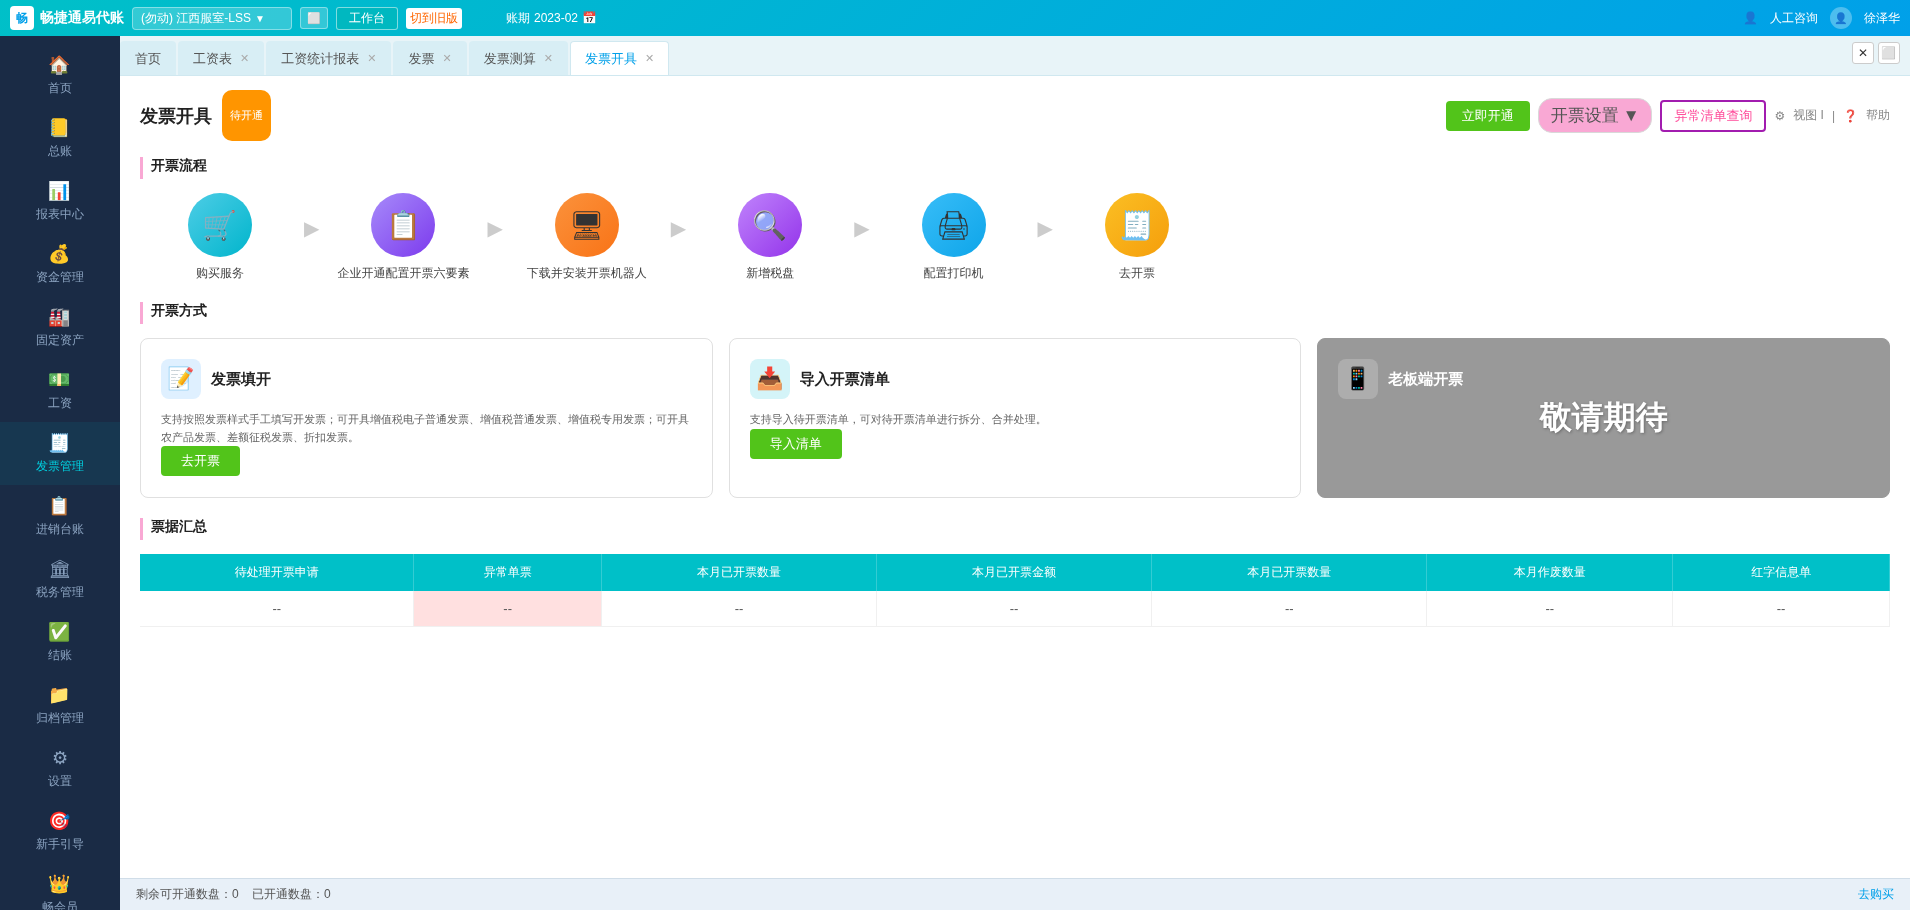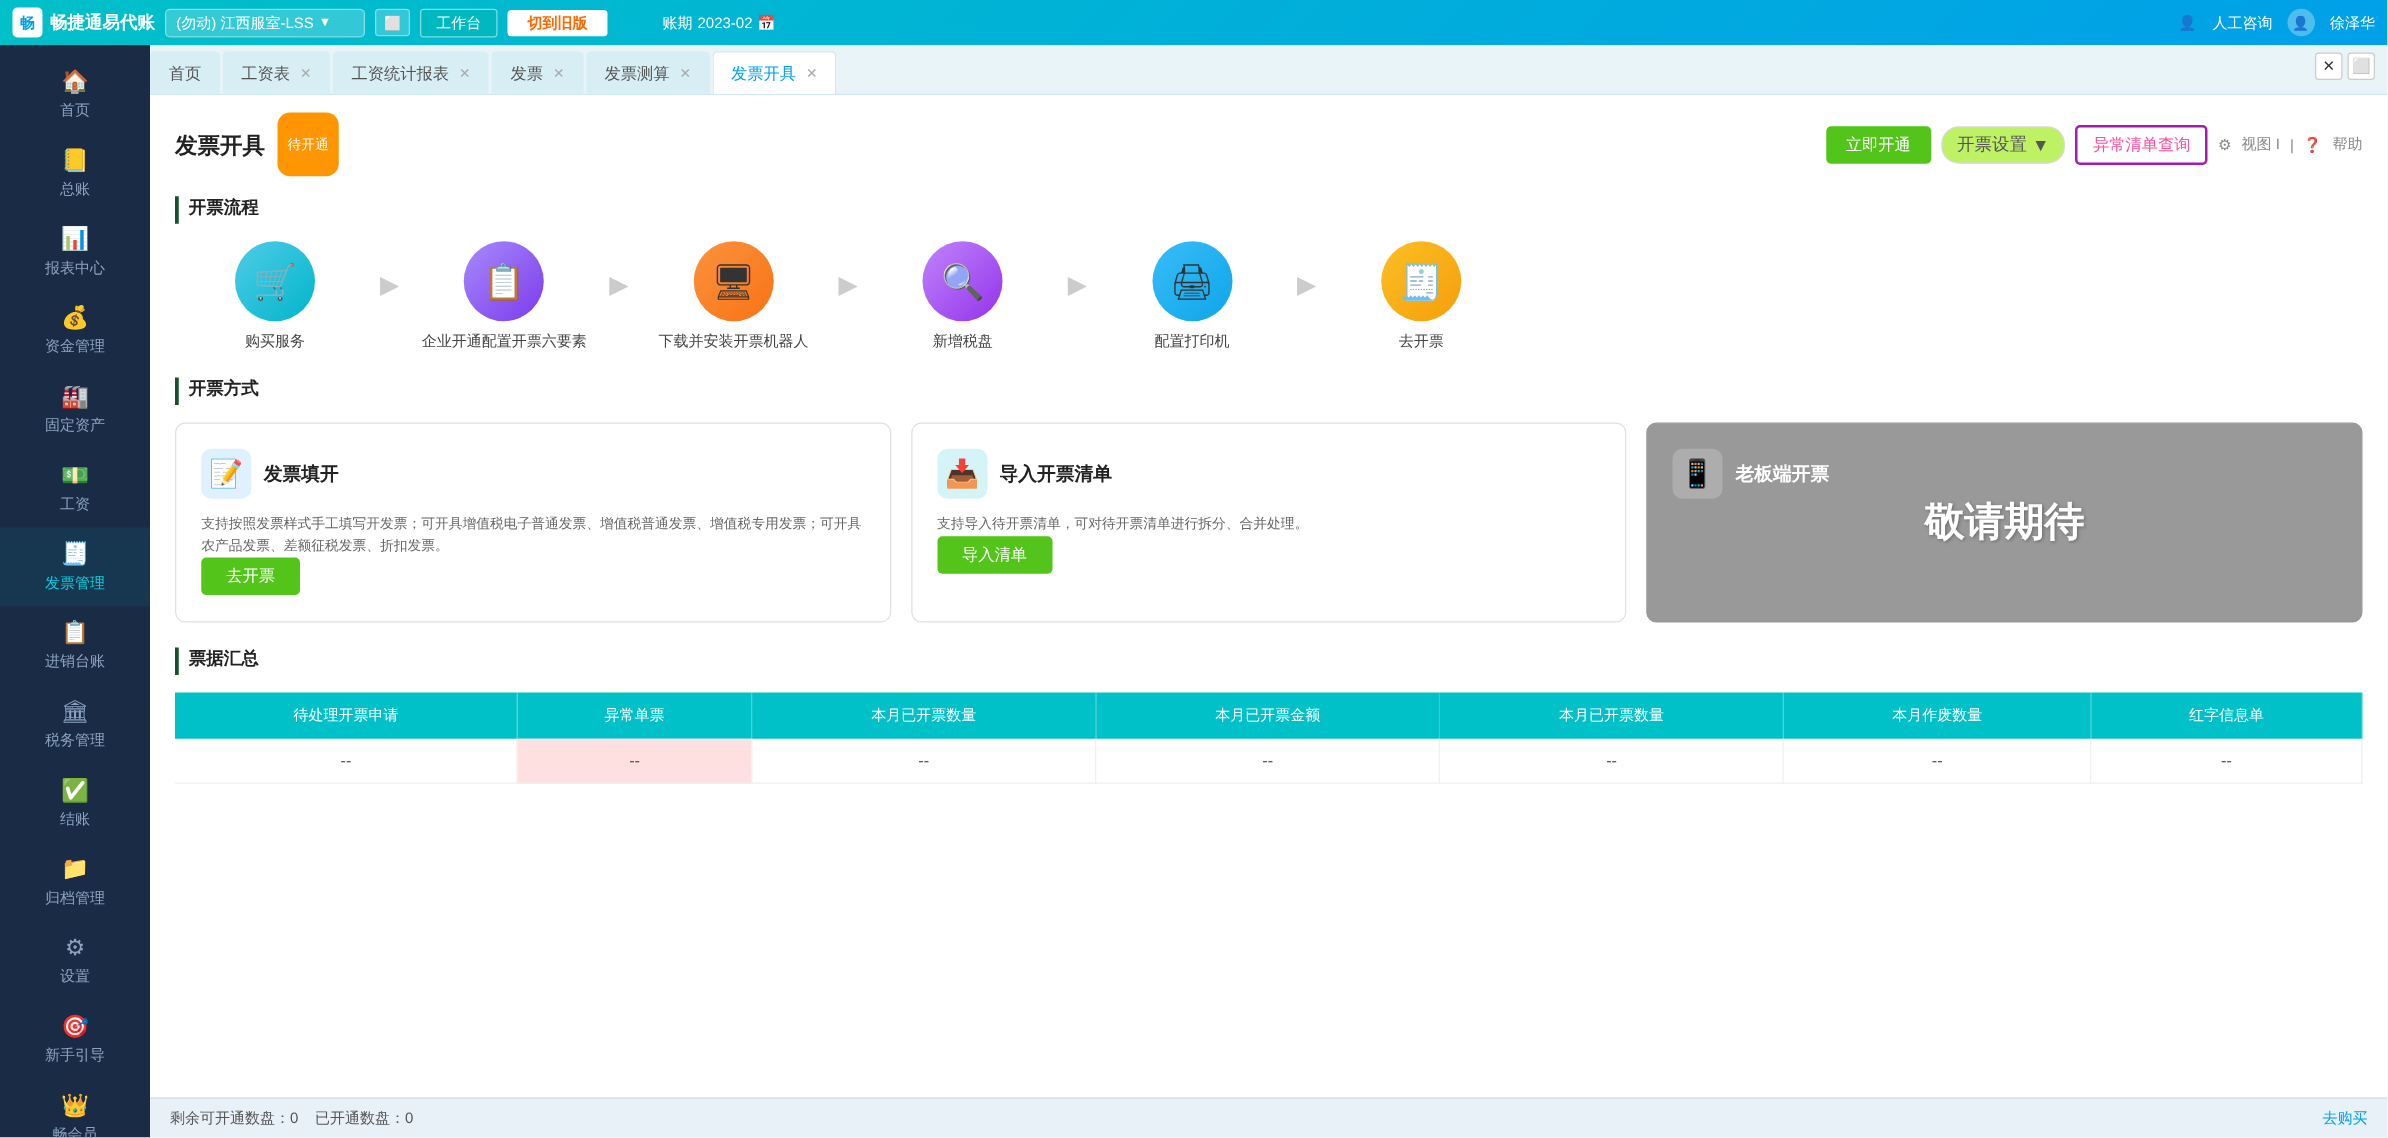--- a/index.html
+++ b/index.html
@@ -8,21 +8,21 @@
     
     .top-bar { height: 36px; background: linear-gradient(135deg, #00c0c8, #00a0e9); display: flex; align-items: center; justify-content: space-between; padding: 0 10px; }
     .top-bar-left { display: flex; align-items: center; gap: 8px; }
     .top-bar-logo { color: white; font-size: 14px; font-weight: bold; display: flex; align-items: center; gap: 6px; }
     .top-bar-logo-icon { width: 24px; height: 24px; background: white; border-radius: 4px; display: flex; align-items: center; justify-content: center; }
     .top-bar-logo-icon span { color: #00a0e9; font-size: 12px; font-weight: bold; }
     .company-selector { background: rgba(255,255,255,0.2); border: 1px solid rgba(255,255,255,0.4); border-radius: 4px; color: white; padding: 2px 8px; font-size: 12px; display: flex; align-items: center; gap: 4px; cursor: pointer; min-width: 160px; }
     .company-selector .arrow { font-size: 10px; }
     .icon-btn-top { width: 28px; height: 22px; background: rgba(255,255,255,0.2); border: 1px solid rgba(255,255,255,0.4); border-radius: 3px; display: flex; align-items: center; justify-content: center; cursor: pointer; color: white; font-size: 11px; }
     .workbench-btn { background: #00b8c0; border: 1px solid rgba(255,255,255,0.5); color: white; padding: 2px 12px; border-radius: 3px; font-size: 12px; cursor: pointer; }
-    .switch-btn { background: white; color: #ff6600; padding: 2px 16px; border-radius: 3px; font-size: 12px; cursor: pointer; border: none; font-weight: bold; }
+    .switch-btn { background: white; color: #ff6600; padding: 2px 4px; border-radius: 3px; font-size: 12px; cursor: pointer; border: none; }
     .period-area { display: flex; align-items: center; gap: 4px; color: white; font-size: 12px; margin-left: 36px; }
     .top-bar-right { display: flex; align-items: center; gap: 12px; color: white; font-size: 12px; }
     .avatar { width: 22px; height: 22px; background: rgba(255,255,255,0.3); border-radius: 50%; display: flex; align-items: center; justify-content: center; font-size: 11px; }
 
     
     .main-layout { display: flex; height: 874px; }
 
     
     .sidebar { width: 120px; background: #1a2b45; display: flex; flex-direction: column; align-items: center; padding-top: 8px; flex-shrink: 0; }
     .sidebar-item { width: 100%; padding: 10px 0; display: flex; flex-direction: column; align-items: center; gap: 4px; cursor: pointer; color: #8ba3c0; font-size: 12px; }
@@ -43,26 +43,26 @@
     
     .page-content { flex: 1; padding: 14px 20px; overflow-y: auto; background: white; }
 
     
     .page-header { display: flex; align-items: center; justify-content: space-between; margin-bottom: 16px; }
     .page-title-area { display: flex; align-items: center; gap: 10px; }
     .page-title { font-size: 18px; font-weight: 600; color: #222; }
     .status-badge { background: #ff9500; color: white; font-size: 11px; padding: 18px 8px; border-radius: 10px; }
     .header-actions { display: flex; align-items: center; gap: 8px; }
     .btn-primary { background: #52c41a; color: white; border: none; padding: 6px 16px; border-radius: 4px; font-size: 13px; cursor: pointer; }
-    .btn-outline { background: #bef264; color: #555; border: 1px solid #d9d9d9; padding: 5px 12px; border-radius: 14px; font-size: 14px; cursor: pointer; display: flex; align-items: center; gap: 4px; }
+    .btn-outline { background: #f9a8d4; color: #555; border: 1px solid #d9d9d9; padding: 5px 12px; border-radius: 14px; font-size: 17px; cursor: pointer; display: flex; align-items: center; gap: 4px; }
     .btn-pink { background: white; color: #ff4d9b; border: 2px solid #a21caf; padding: 5px 12px; border-radius: 4px; font-size: 13px; cursor: pointer; }
     .view-icons { display: flex; align-items: center; gap: 8px; color: #888; font-size: 12px; }
 
     
-    .section-title { font-size: 14px; font-weight: 600; color: #222; margin-bottom: 14px; padding-bottom: 4px; border-left: 3px solid #14532d; padding-left: 8px; }
+    .section-title { font-size: 14px; font-weight: 600; color: #222; margin-bottom: 14px; padding-bottom: 4px; border-left: 3px solid #f9a8d4; padding-left: 8px; }
 
     
     .flow-section { margin-bottom: 20px; }
     .flow-steps { display: flex; align-items: center; gap: 0; }
     .flow-step { display: flex; flex-direction: column; align-items: center; gap: 8px; min-width: 160px; }
     .flow-step-icon { width: 64px; height: 64px; border-radius: 50%; display: flex; align-items: center; justify-content: center; font-size: 28px; }
     .flow-step-icon.teal { background: linear-gradient(135deg, #4ecde6, #00b5cc); }
     .flow-step-icon.purple { background: linear-gradient(135deg, #a78bfa, #7c3aed); }
     .flow-step-icon.orange { background: linear-gradient(135deg, #fb923c, #f97316); }
     .flow-step-icon.violet { background: linear-gradient(135deg, #c084fc, #9333ea); }

